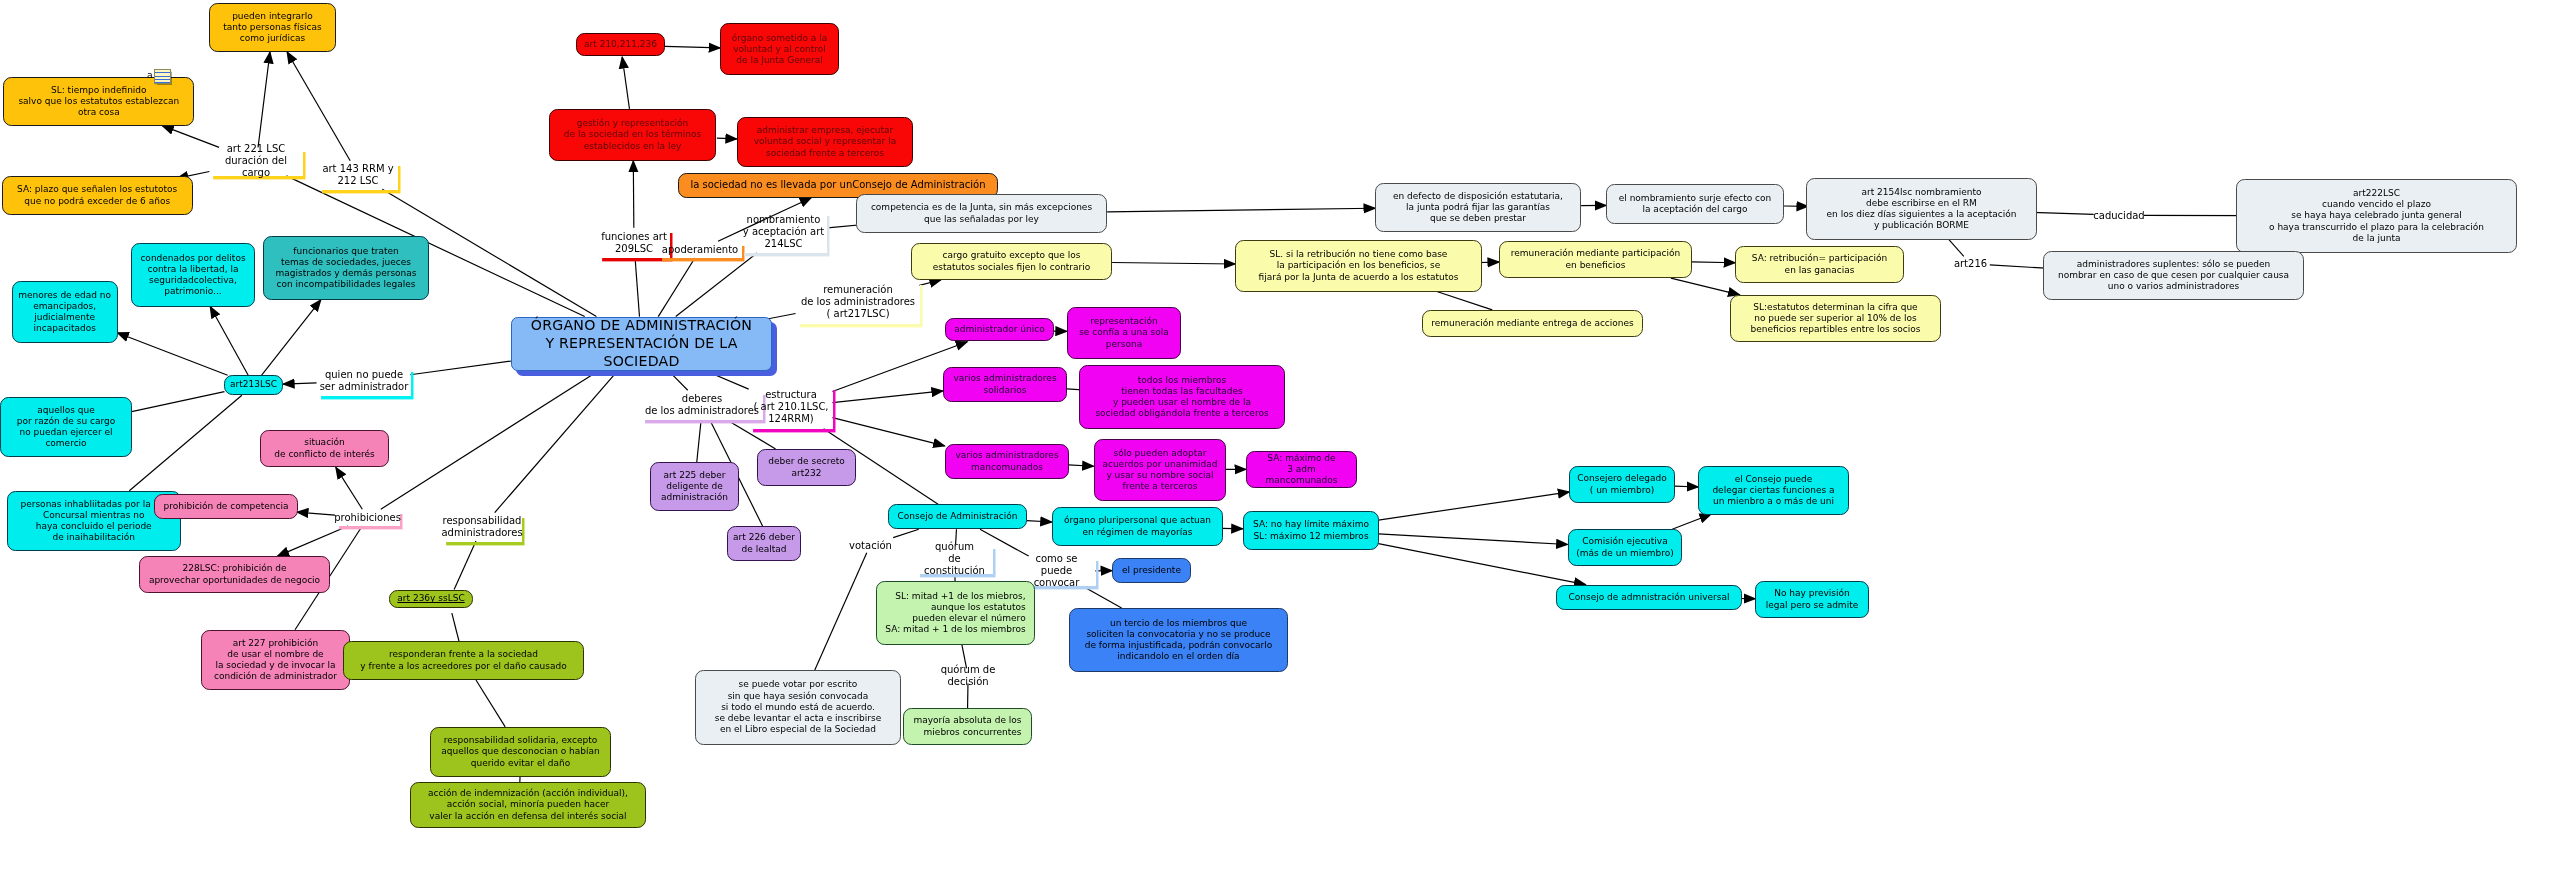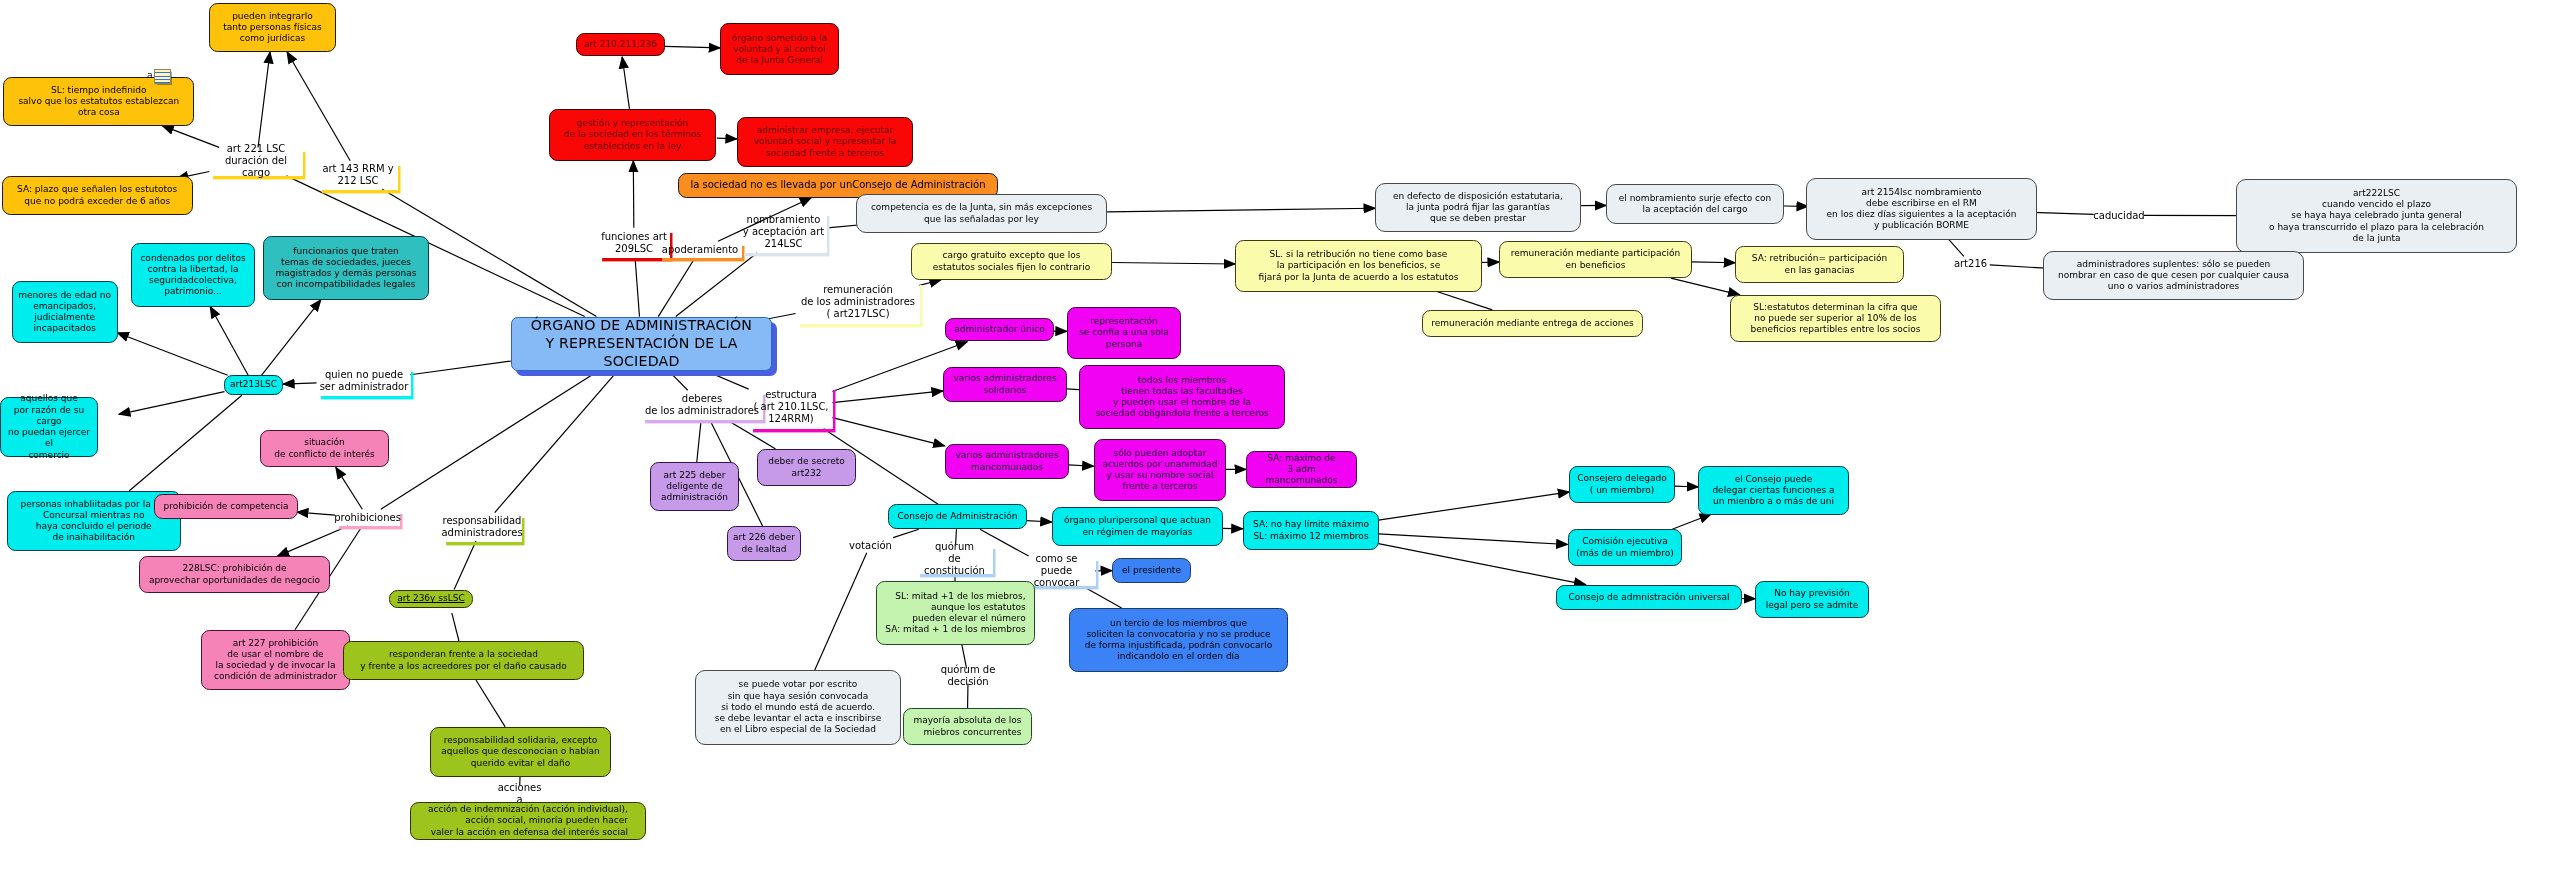--- a/index.html
+++ b/index.html
@@ -7,21 +7,21 @@
        font-family:"DejaVu Sans", sans-serif;}
   #edges{position:absolute;left:0;top:0;z-index:1;}
   .node{position:absolute;z-index:2;box-sizing:border-box;display:flex;align-items:center;justify-content:center;
         text-align:center;white-space:pre-line;border-radius:8.4px;border:1.3px solid #1a1a1a;
         font-size:9px;line-height:1.25;color:#000;padding:1.7px 4.2px;}
   .label{position:absolute;z-index:2;box-sizing:border-box;display:flex;align-items:center;justify-content:center;
         text-align:center;white-space:pre-line;font-size:10px;line-height:1.2;color:#000;padding:0.8px 2.5px;}
   .c-gold{background:#FFC20A;}
   .c-red{background:#F90606;color:#5c0a0a;border-color:#3d0000;}
   .c-orange{background:#FB8C20;}
-  .c-gray{background:#E9EFF3;border-color:#4a4a4a;border-radius:10px;}
+  .c-gray{background:#E9EFF3;border-color:#4a4a4a;}
   .c-paleyellow{background:#FBFBAC;border-color:#3c3c10;}
   .c-magenta{background:#F202F2;color:#1c0430;border-color:#470047;}
   .c-cyan{background:#00EDED;border-color:#003d4d;}
   .c-teal{background:#2FBFBF;border-color:#003d4d;}
   .c-blue{background:#3b82f6;border-color:#1d3a66;}
   .c-green{background:#C3F3AF;border-color:#1d4d26;text-align:right;}
   .c-purple{background:#C69AE9;border-color:#33124d;}
   .c-pink{background:#F583B7;border-color:#4d1230;}
   .c-olive{background:#9DC41D;border-color:#2d3300;}
   .c-main{background:#85BAF7;border:1.7px solid #2b66c4;box-shadow:5px 5px 0 #4a5fe0;border-radius:6.7px;
@@ -273,21 +273,21 @@
 temas de sociedades, jueces
 magistrados y demás personas
 con incompatibilidades legales</div>
     <div class="node c-cyan" style="left: 11.7px; top: 281px; width: 106px; height: 62px;">menores de edad no
 emancipados,
 judicialmente
 incapacitados</div>
     <div class="node c-cyan" style="left: 224px; top: 375px; width: 59px; height: 20px;">art213LSC</div>
     <div class="label lb-cyan" style="left: 317px; top: 367px; width: 94px; height: 28.5px;">quien no puede
 ser administrador</div>
-    <div class="node c-cyan" style="left: 0px; top: 397px; width: 98px; height: 60px;">aquellos que
+    <div class="node c-cyan" style="left: 0px; top: 397px; width: 132px; height: 60px;">aquellos que
 por razón de su cargo
 no puedan ejercer el
 comercio</div>
     <div class="node c-cyan" style="left: 6.7px; top: 491px; width: 174px; height: 60px;">personas inhabliitadas por la ley
 Concursal mientras no
 haya concluido el periode
 de inaihabilitación</div>
     <div class="node c-pink" style="left: 260px; top: 430px; width: 129px; height: 37px;">situación
 de conflicto de interés</div>
     <div class="node c-pink" style="left: 154px; top: 494px; width: 144px; height: 25px;">prohibición de competencia</div>
@@ -301,21 +301,21 @@
     <div class="label lb-olive" style="left: 442px; top: 513px; width: 80px; height: 28.5px;">responsabilidad
 administradores</div>
     <div class="node c-olive" style="left: 389px; top: 590px; width: 84px; height: 18px; text-decoration: underline;">art 236y ssLSC</div>
     <div class="node c-olive" style="left: 343px; top: 641px; width: 241px; height: 39px;">responderan frente a la sociedad
 y frente a los acreedores por el daño causado</div>
     <div class="node c-olive" style="left: 430px; top: 727px; width: 181px; height: 50px;">responsabilidad solidaria, excepto
 aquellos que desconocian o habían
 querido evitar el daño</div>
     <div class="label lb-plain" style="left: 496px; top: 786px; width: 47px; height: 28.5px;">acciones
 a ejercer</div>
-    <div class="node c-olive" style="left: 410px; top: 802px; width: 236px; height: 38px; text-align: right;">acción de indemnización (acción individual),
+    <div class="node c-olive" style="left: 410px; top: 782px; width: 236px; height: 46px;">acción de indemnización (acción individual),
 acción social, minoría pueden hacer
 valer la acción en defensa del interés social</div>
     <div class="node c-purple" style="left: 650px; top: 462px; width: 89px; height: 49px;">art 225 deber
 deligente de
 administración</div>
     <div class="node c-purple" style="left: 757px; top: 449px; width: 99px; height: 37px;">deber de secreto
 art232</div>
     <div class="node c-purple" style="left: 727px; top: 526px; width: 74px; height: 35px;">art 226 deber
 de lealtad</div>
   </div>

